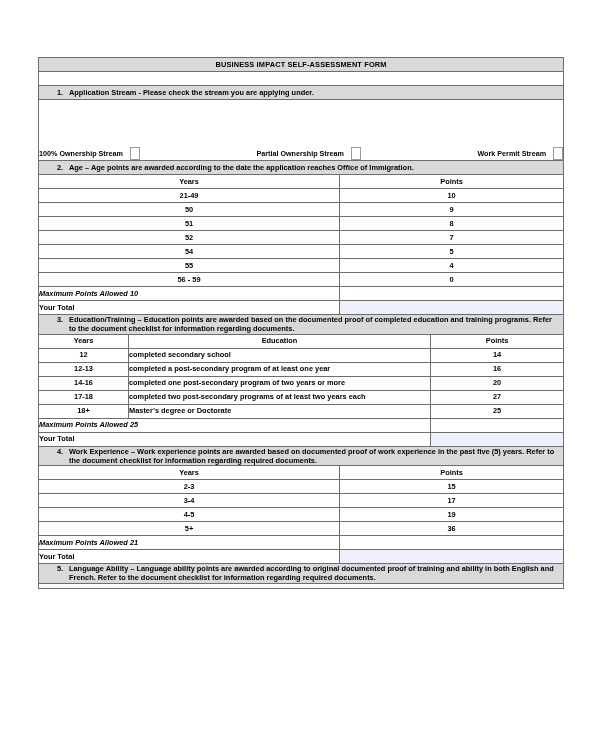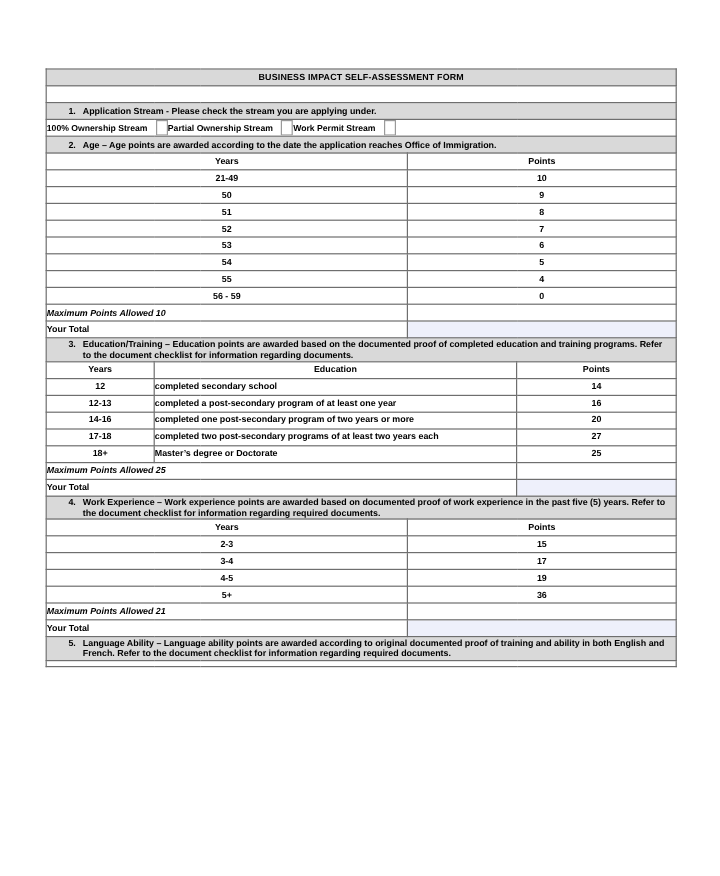--- a/index.html
+++ b/index.html
@@ -79,21 +79,23 @@
   }
   
   .checkbox-cell {
     background: #ffffff;
     height: 30px;
     padding: 0 8px;
   }
   .cb-strip {
     display: flex;
     align-items: center;
+    justify-content: space-between;
     width: 100%;
+    margin-top: 47px;
   }
   .cb-item {
     display: flex;
     align-items: center;
     gap: 7px;
     font-size: 7.2px;
     font-weight: bold;
   }
   .cb-box {
     display: inline-block;
@@ -213,24 +215,20 @@
         </tr>
         <tr>
           <td class="c-center" colspan="3">51</td>
           <td class="c-center" colspan="2">8</td>
         </tr>
         <tr>
           <td class="c-center" colspan="3">52</td>
           <td class="c-center" colspan="2">7</td>
         </tr>
         <tr>
-          <td class="c-center" colspan="3">53</td>
-          <td class="c-center" colspan="2">6</td>
-        </tr>
-        <tr>
           <td class="c-center" colspan="3">54</td>
           <td class="c-center" colspan="2">5</td>
         </tr>
         <tr>
           <td class="c-center" colspan="3">55</td>
           <td class="c-center" colspan="2">4</td>
         </tr>
         <tr>
           <td class="c-center" colspan="3">56 - 59</td>
           <td class="c-center" colspan="2">0</td>

